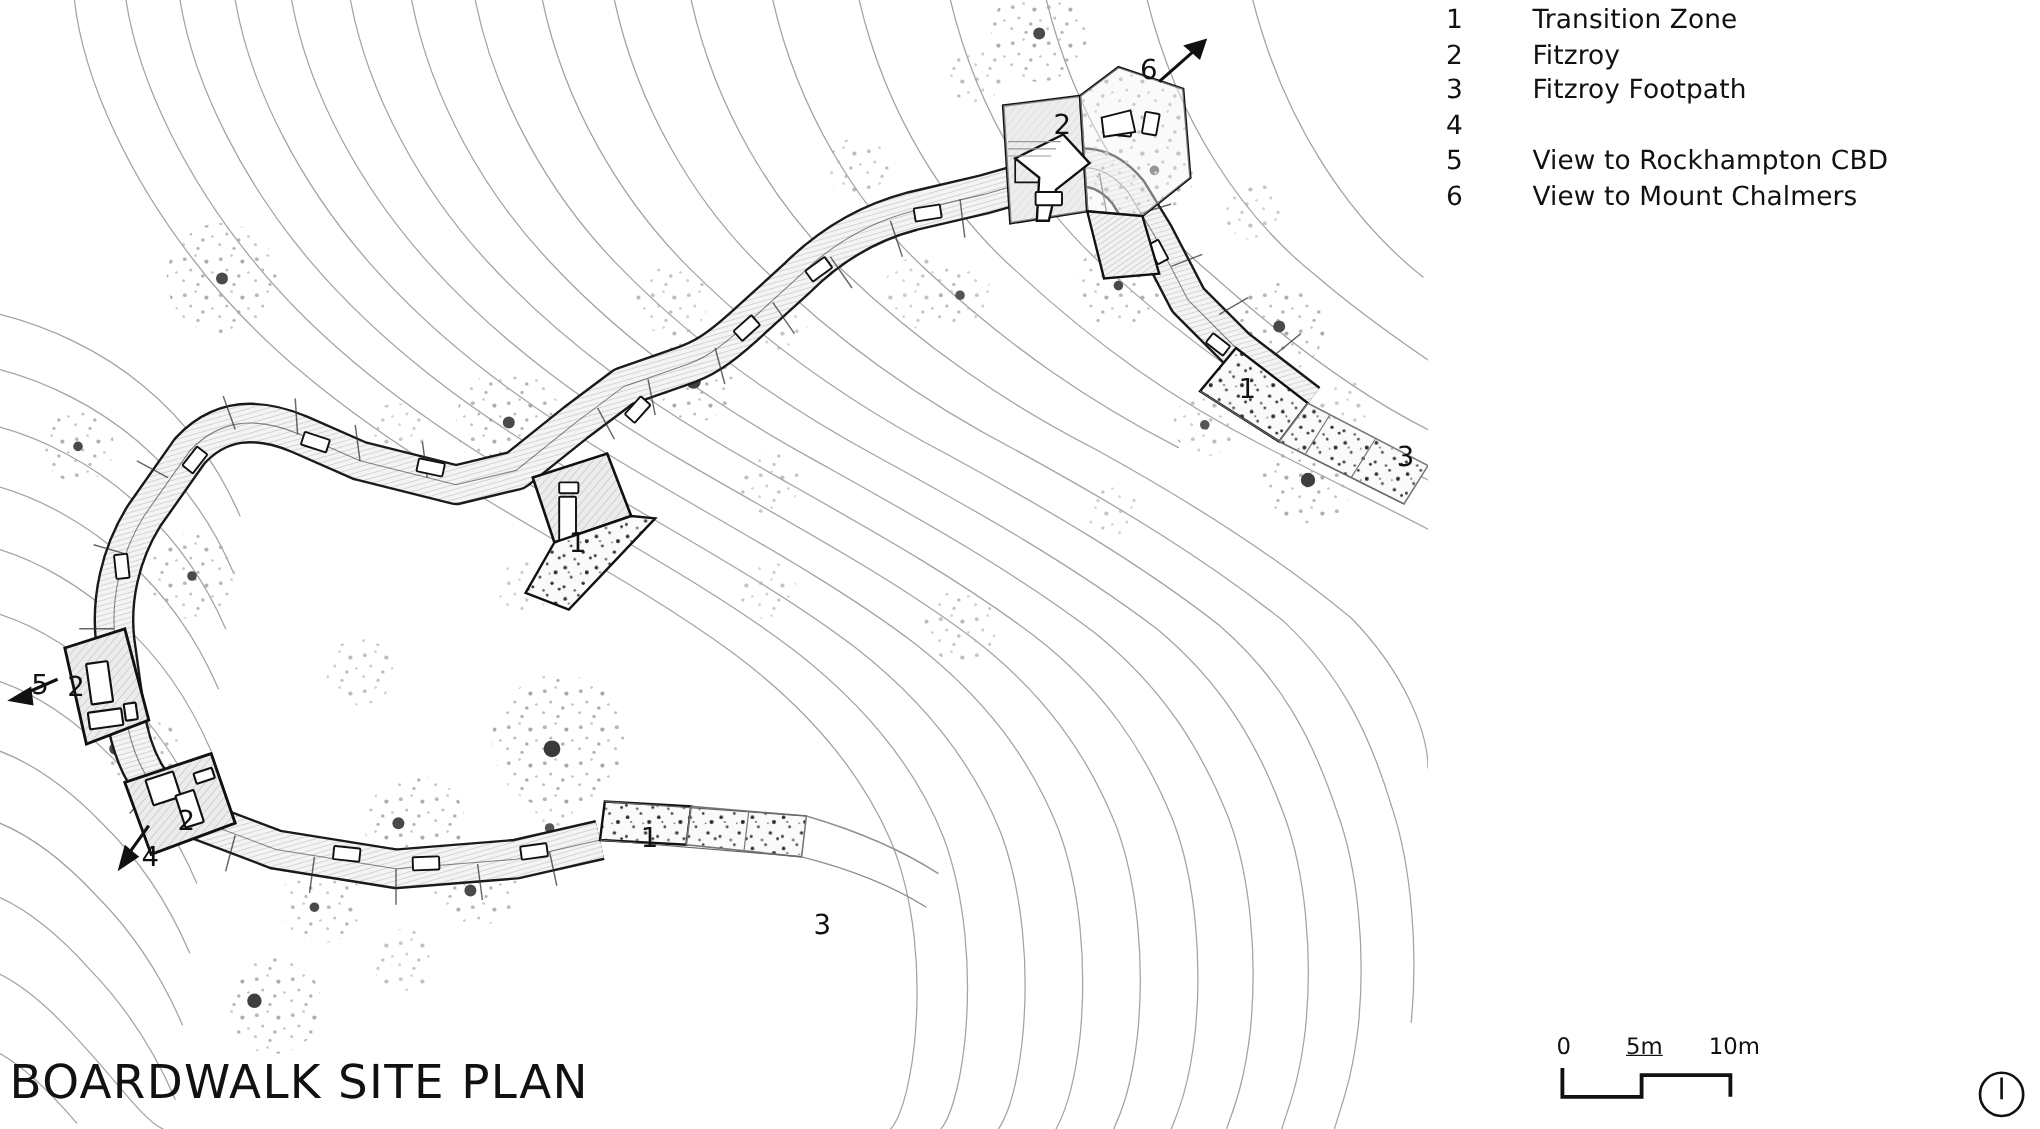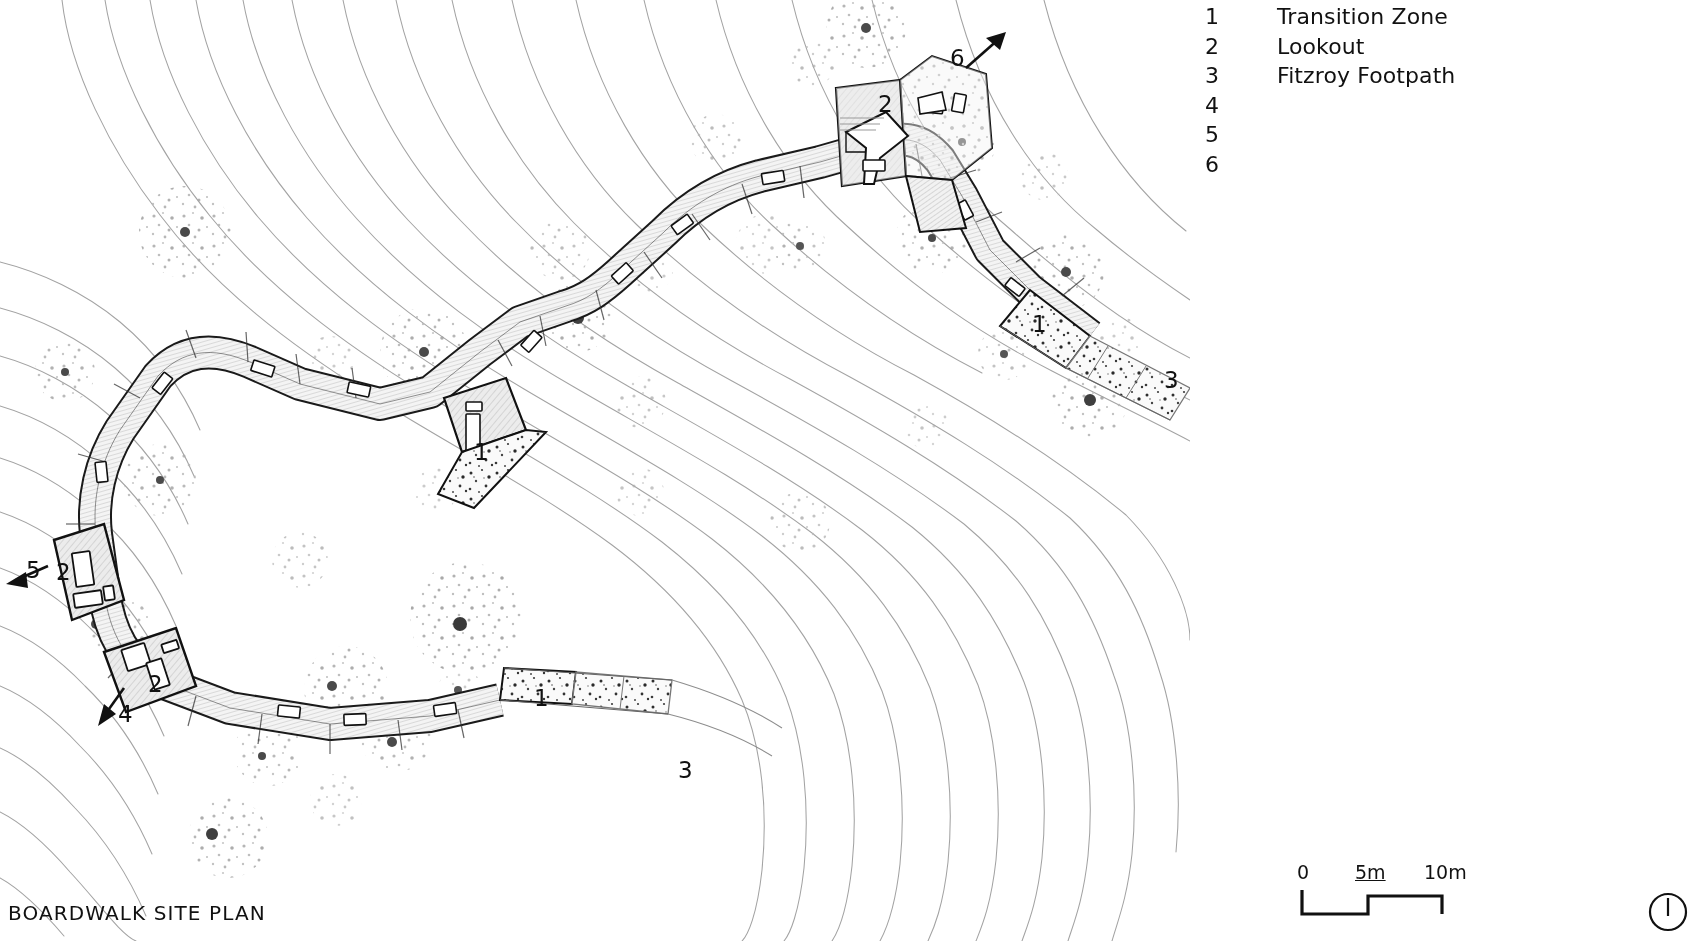--- a/index.html
+++ b/index.html
@@ -54,21 +54,21 @@
     letter-spacing: 0.1px;
     white-space: nowrap;
     text-align: center;
   }
 
   
   #plan-title {
     position: absolute;
     left: 8px;
     bottom: 16px;
-    font-size: 20px;
+    font-size: 39px;
     letter-spacing: 1.1px;
     white-space: nowrap;
   }
 
   
   #scalebar {
     position: absolute;
     left: 1297px;
     top: 862px;
     width: 260px;
@@ -554,34 +554,36 @@
   </svg>
 </div>
 
 <div id="legend">
   <div class="legend-row">
     <div class="legend-num">1</div>
     <div class="legend-label">Transition Zone</div>
   </div>
   <div class="legend-row">
     <div class="legend-num">2</div>
-    <div class="legend-label">Lookout</div>
+    <div class="legend-label">Fitzroy</div>
   </div>
   <div class="legend-row">
     <div class="legend-num">3</div>
     <div class="legend-label">Fitzroy Footpath</div>
   </div>
   <div class="legend-row">
     <div class="legend-num">4</div>
   </div>
   <div class="legend-row">
     <div class="legend-num">5</div>
+    <div class="legend-label">View to Rockhampton CBD</div>
   </div>
   <div class="legend-row">
     <div class="legend-num">6</div>
+    <div class="legend-label">View to Mount Chalmers</div>
   </div>
 </div>
 
 <div id="plan-title">BOARDWALK SITE PLAN</div>
 
 <div id="scalebar">
   <div class="sb-labels">
     <span id="sb-0">0</span>
     <span id="sb-5">5m</span>
     <span id="sb-10">10m</span>

